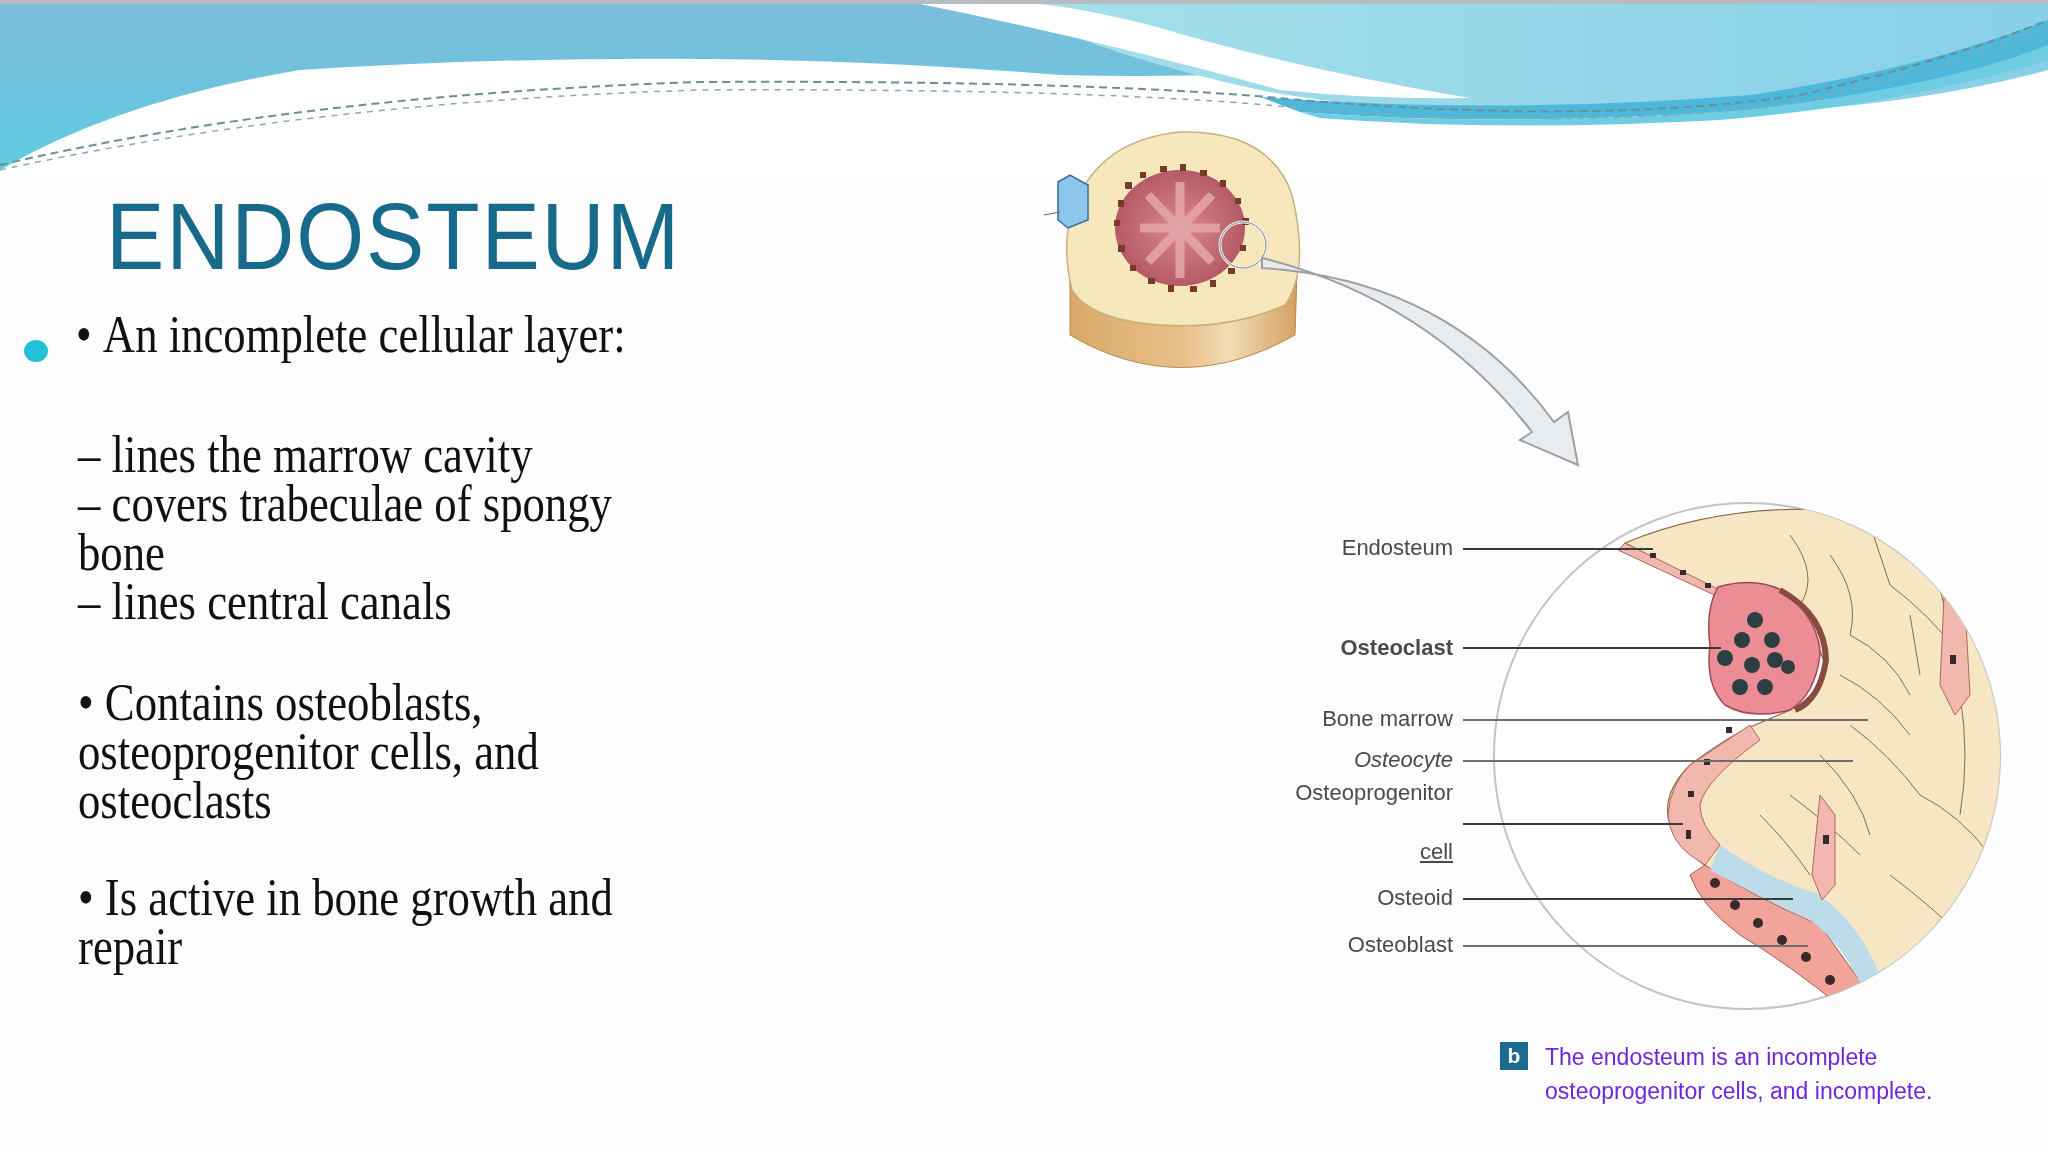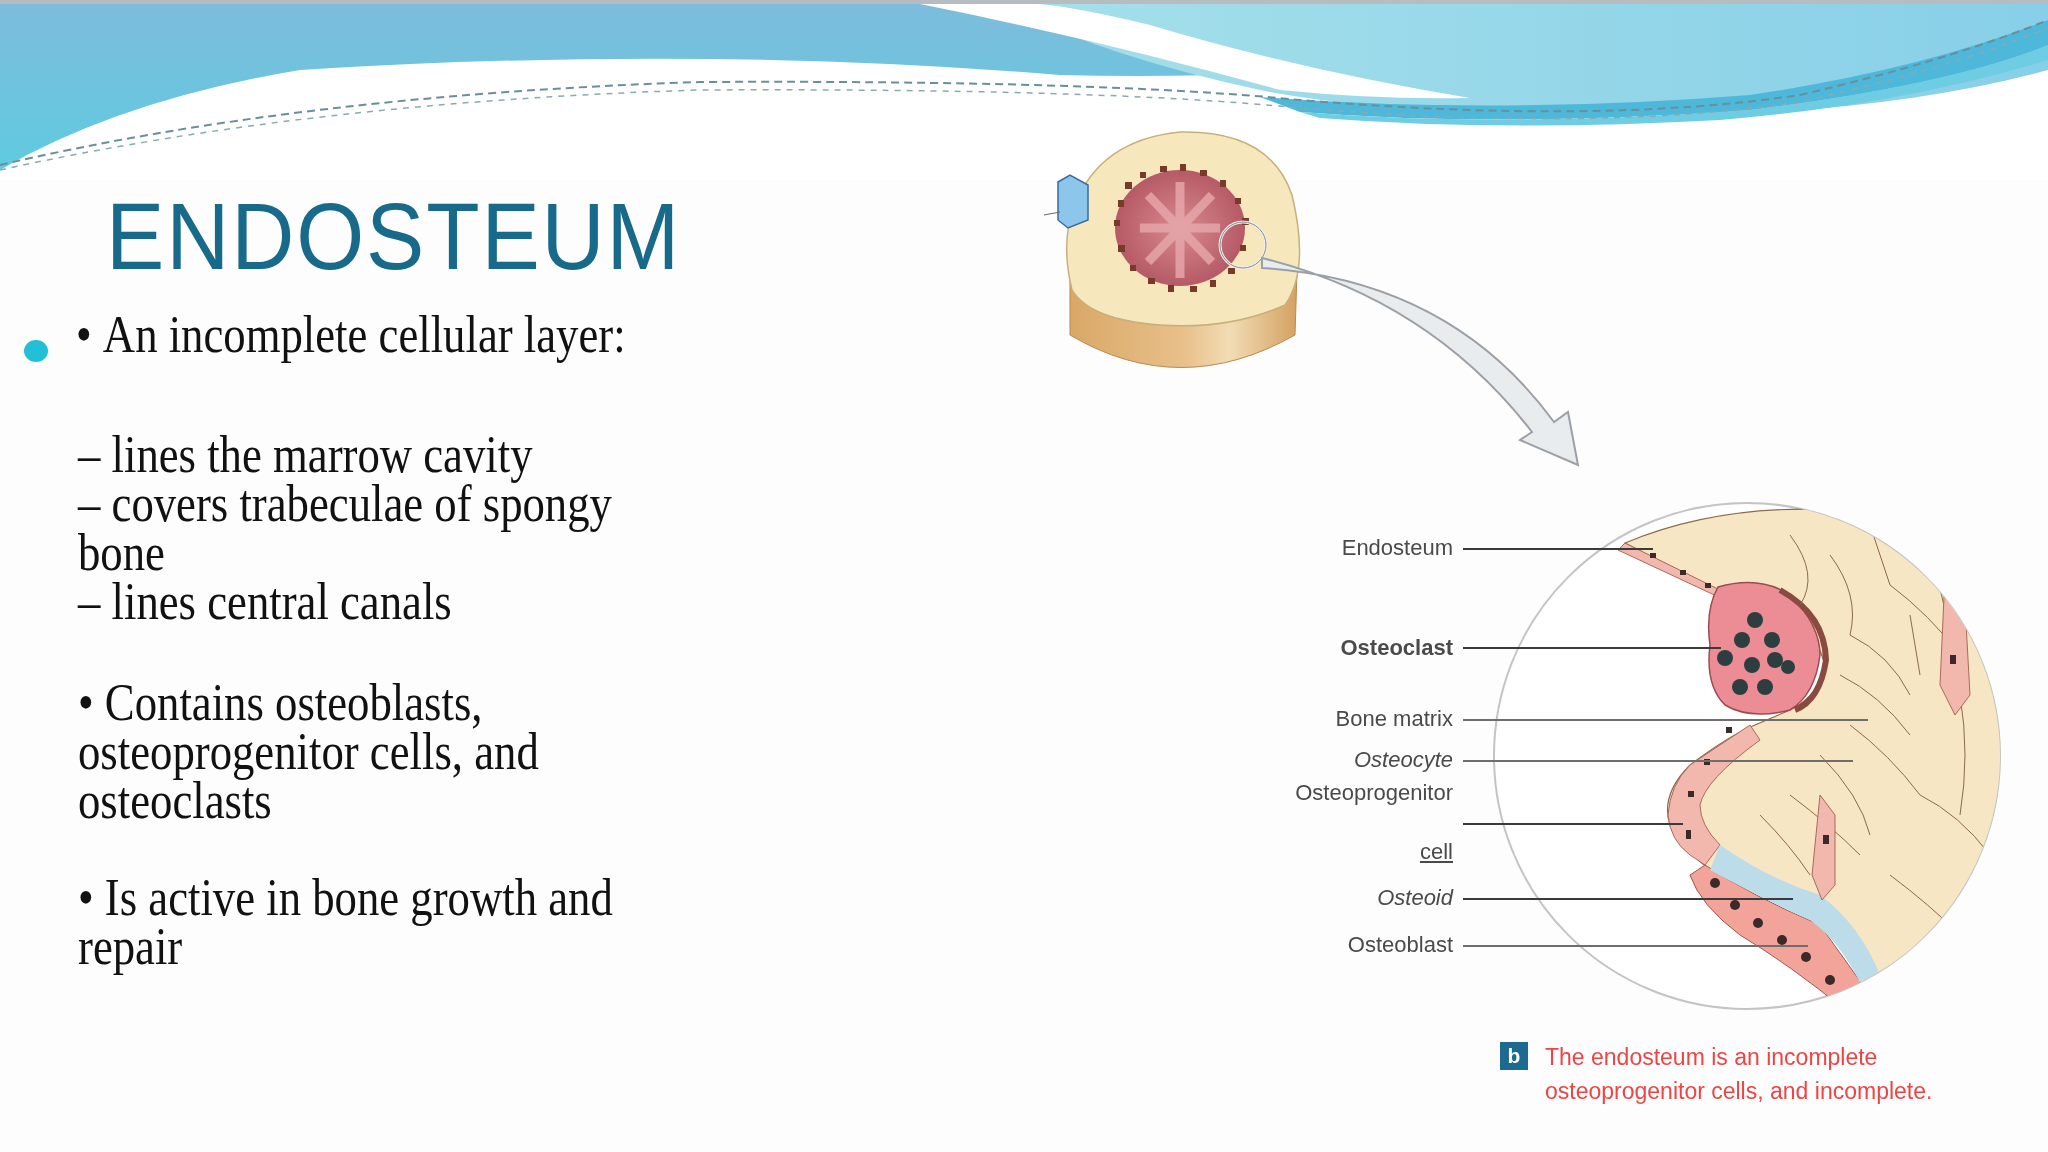--- a/index.html
+++ b/index.html
@@ -28,21 +28,21 @@
     color:#4a4a4a; text-align:right; width:250px; line-height:28px;
   }
   .leader { position:absolute; height:2px; background:#3a3a3a; }
   .caption-badge {
     position:absolute; left:1500px; top:1042px; width:28px; height:28px; background:#1d6a90;
     color:#fff; font-family:"Liberation Sans", sans-serif; font-weight:bold; font-size:21px;
     text-align:center; line-height:28px;
   }
   .caption-text {
     position:absolute; left:1545px; top:1040px; font-family:"Liberation Sans", sans-serif;
-    font-size:23px; line-height:34px; color:#ef4444; white-space:nowrap;
+    font-size:23px; line-height:34px; color:#6d28d9; white-space:nowrap;
   }
   .caption-text .ln { display:block; }
 </style>
 </head>
 <body>
 
 <div class="slide">
 
   <div class="top-strip"></div>
 
@@ -198,31 +198,31 @@
       </g>
     </g>
   </svg>
 
   <div class="dia-label" style="left:1203px; top:534px;">Endosteum</div>
   <div class="leader" style="left:1463px; top:548px; width:190px;"></div>
 
   <div class="dia-label" style="left:1203px; top:634px;font-weight:bold;">Osteoclast</div>
   <div class="leader" style="left:1463px; top:647px; width:258px;"></div>
 
-  <div class="dia-label" style="left:1203px; top:705px;">Bone matrix</div>
+  <div class="dia-label" style="left:1203px; top:705px;">Bone marrow</div>
   <div class="leader" style="left:1463px; top:719px; width:405px; background:#6e6e6e;"></div>
 
   <div class="dia-label" style="left:1203px; top:746px;font-style:italic;">Osteocyte</div>
   <div class="leader" style="left:1463px; top:760px; width:390px; background:#6e6e6e;"></div>
 
   <div class="dia-label" style="left:1203px; top:779px;">Osteoprogenitor</div>
   <div class="dia-label" style="left:1203px; top:838px;text-decoration:underline;">cell</div>
   <div class="leader" style="left:1463px; top:823px; width:220px;"></div>
 
-  <div class="dia-label" style="left:1203px; top:884px;font-style:italic;">Osteoid</div>
+  <div class="dia-label" style="left:1203px; top:884px;">Osteoid</div>
   <div class="leader" style="left:1463px; top:898px; width:330px;"></div>
 
   <div class="dia-label" style="left:1203px; top:931px;">Osteoblast</div>
   <div class="leader" style="left:1463px; top:945px; width:345px; background:#6e6e6e;"></div>
 
   <div class="caption-badge">b</div>
   <div class="caption-text">
     <span class="ln">The endosteum is an incomplete</span>
     <span class="ln">osteoprogenitor cells, and incomplete.</span>
   </div>

